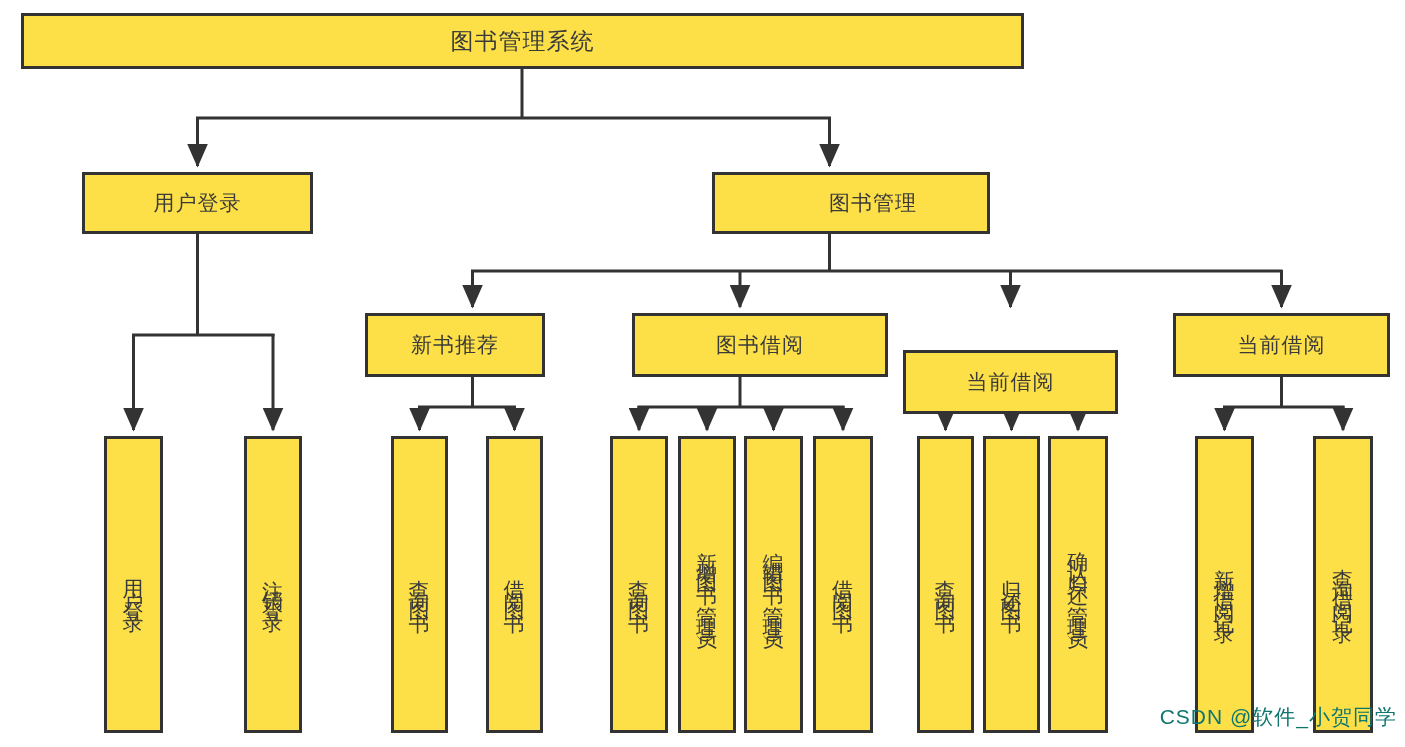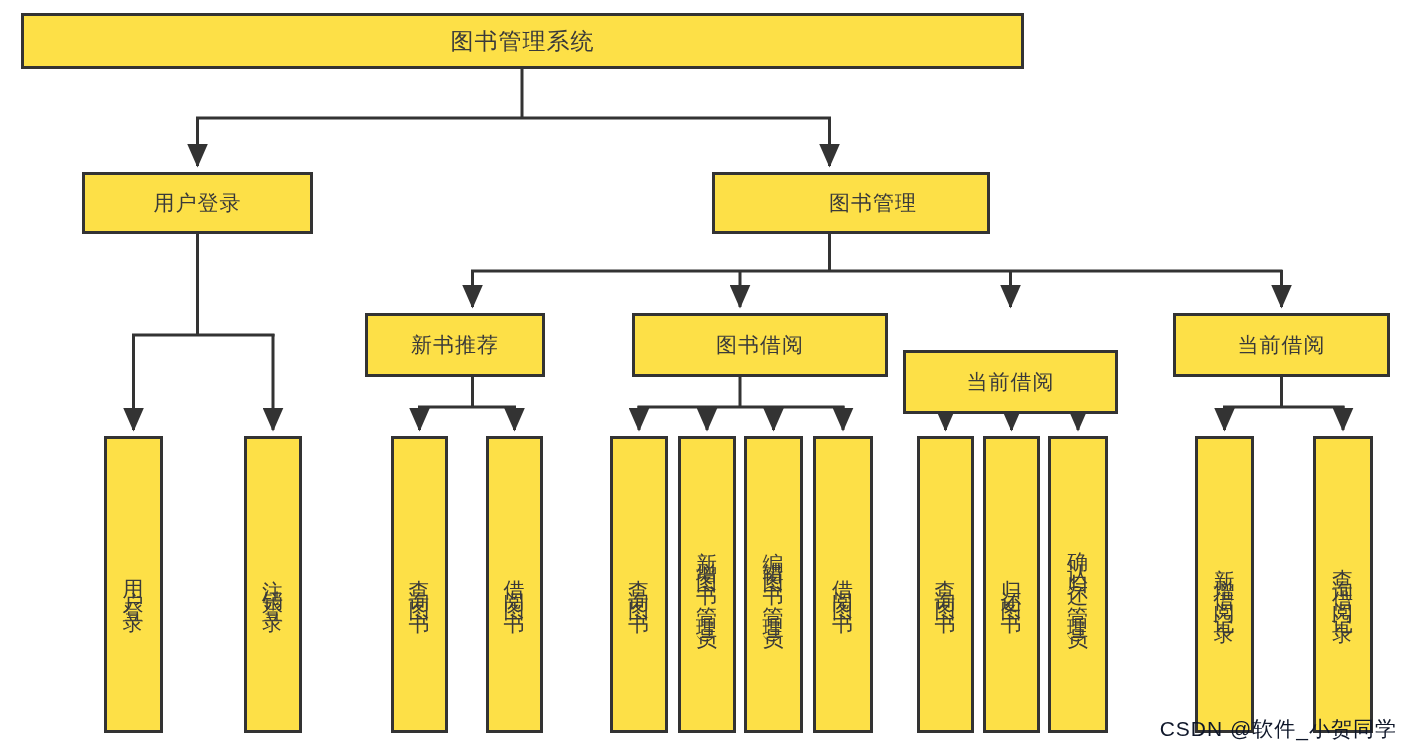--- a/index.html
+++ b/index.html
@@ -42,23 +42,23 @@
   .box.leaf span {
     writing-mode: vertical-rl;
     text-orientation: mixed;
     font-size: 21px;
     letter-spacing: 11px;
     line-height: 1;
   }
   .watermark {
     position: absolute;
     right: 8px;
-    bottom: 4px;
+    bottom: 16px;
     font-size: 21px;
-    color: #0f172a;
+    color: #0f766e;
     letter-spacing: 1px;
     white-space: nowrap;
     z-index: 5;
     text-align: center;
   }
 </style>
 </head>
 <body>
 
 <div class="canvas">

